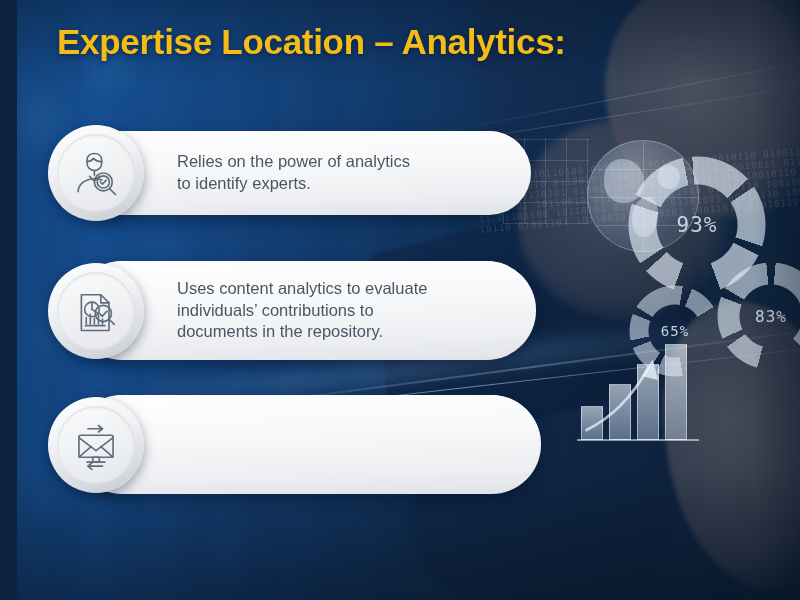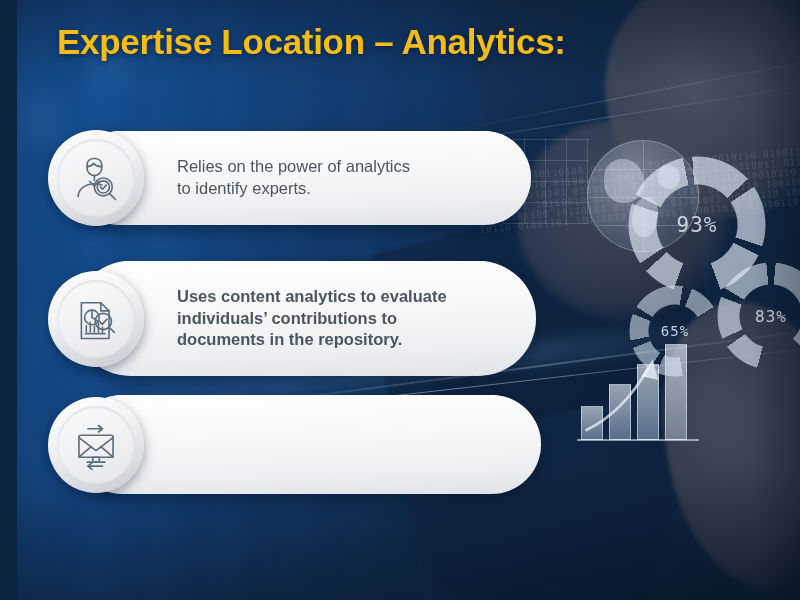--- a/index.html
+++ b/index.html
@@ -256,22 +256,22 @@
   }
 
   
   .pill {
     position:absolute;
     display:flex; align-items:center;
     background:linear-gradient(178deg, #fefeff 0%, #f7f8f9 42%, #eceef1 78%, #dfe2e7 100%);
     border-radius:999px;
     box-shadow:0 6px 16px rgba(3,14,32,.42), 0 1px 0 rgba(255,255,255,.85) inset;
   }
-  #pill-0 { left:56px;  top:131px; width:458px; height:94px; }
-  #pill-1 { left:56px;  top:261px; width:463px; height:115px;font-weight:bold; }
+  #pill-0 { left:56px;  top:131px; width:458px; height:84px; }
+  #pill-1 { left:56px;  top:261px; width:463px; height:99px; }
   #pill-2 { left:56px;  top:395px; width:468px; height:99px; }
 
   .pill-icon-wrap {
     position:absolute; left:-25px; top:50%;
     transform:translateY(-50%);
     width:96px; height:96px; border-radius:50%;
     background:linear-gradient(160deg, #ffffff 0%, #f2f3f5 38%, #d9dce1 74%, #c6cace 100%);
     box-shadow:0 4px 12px rgba(3,14,32,.38);
     display:flex; align-items:center; justify-content:center;
   }

